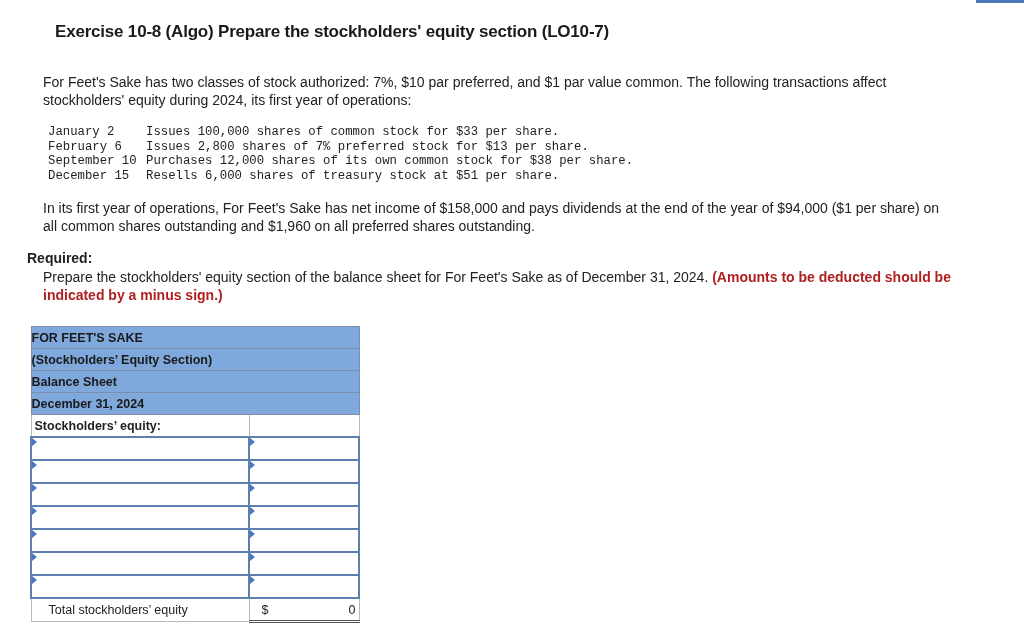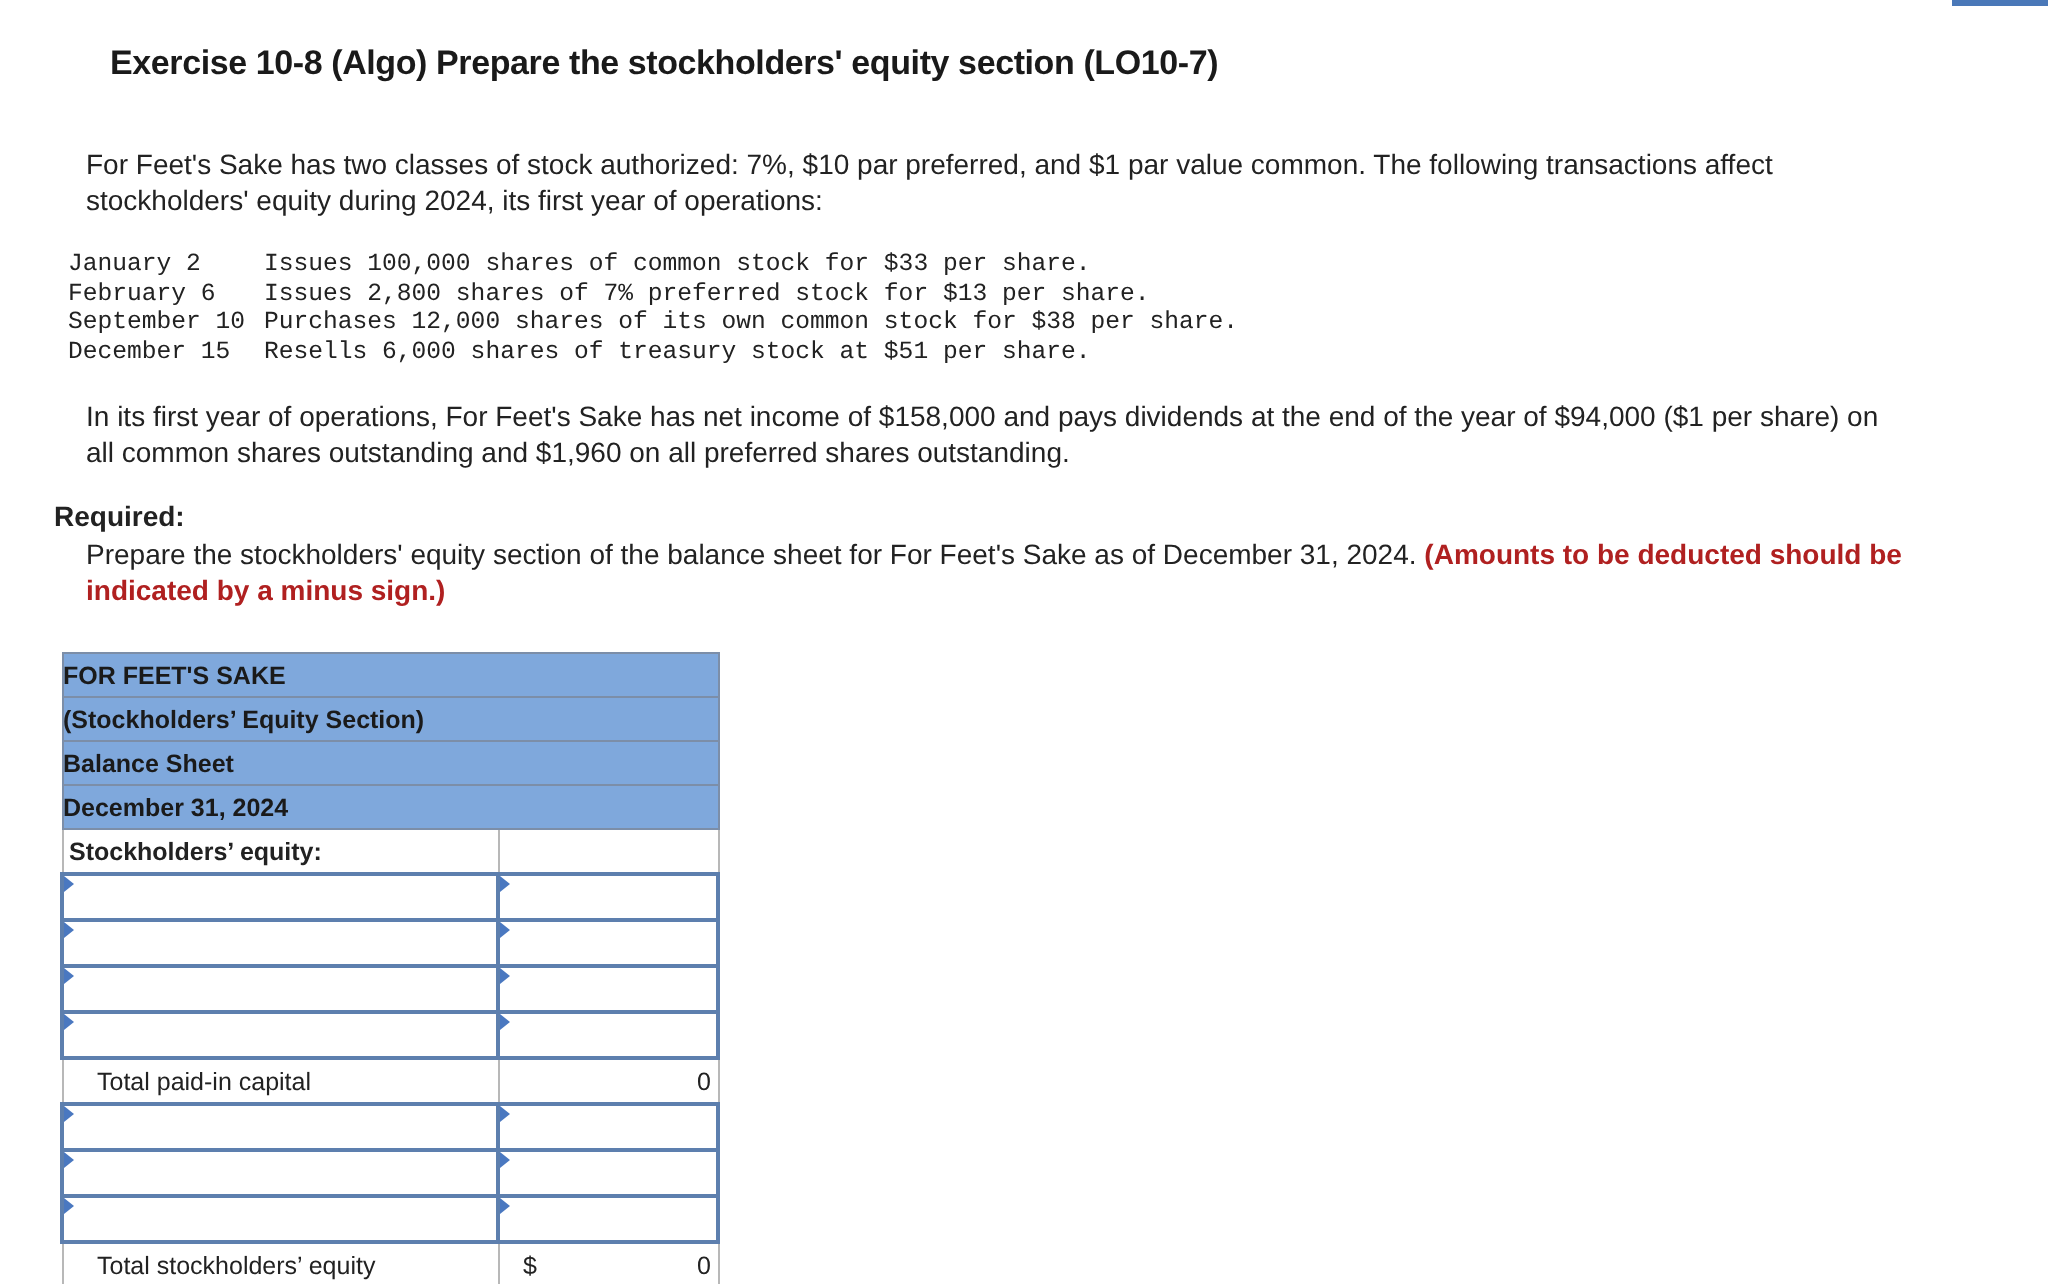--- a/index.html
+++ b/index.html
@@ -3,21 +3,21 @@
 <meta charset="utf-8">
 <style>
   html, body { margin: 0; padding: 0; background: #ffffff; }
   body { width: 1024px; height: 642px; position: relative; overflow: hidden;
          font-family: "Liberation Sans", "DejaVu Sans", sans-serif; color: #222; }
   .corner-bar { position: absolute; left: 976px; top: 0; width: 48px; height: 3px; background: #4a78b8; }
   .title { position: absolute; left: 27px; top: 22px; font-size: 17px; font-weight: bold; color: #1a1a1a; letter-spacing: -0.2px; margin-left: 28px; }
   .para { position: absolute; left: 27px; font-size: 14px; line-height: 18px; color: #222; width: 910px; margin-left: 16px; }
   .p1 { top: 73px; }
   .txn { position: absolute; left: 34px; top: 125px; font-family: "Liberation Mono", "DejaVu Sans Mono", monospace; font-size: 12.3px; line-height: 14.5px; color: #222; }
-  .txn-row { display: flex; white-space: pre; }
+  .txn-row { display: flex; white-space: pre; margin-left: 14px; }
   .txn-date { width: 98px; }
   .p2 { top: 199px; }
   .req-label { position: absolute; left: 27px; top: 250px; font-size: 14px; font-weight: bold; color: #222; }
   .p3 { top: 268px; }
   .red { color: #b02020; font-weight: bold; }
   table.bs { position: absolute; left: 30px; top: 326px; border-collapse: collapse; font-family: "Liberation Sans", sans-serif; font-size: 12.5px; }
   table.bs td { padding: 0; height: 21px; }
   .hdr td { background: #7fa8dc; border: 1px solid #7c8ea8; text-align: left; font-weight: bold; color: #1a1a1a; }
   .col1 { width: 200px; }
   .col2 { width: 106px; }
@@ -98,24 +98,20 @@
   </tr>
   <tr class="input">
     <td class="col1"><span class="tri"></span><input style=""></td>
     <td class="col2"><span class="tri"></span><input style=""></td>
   </tr>
   <tr class="input">
     <td class="col1"><span class="tri"></span><input style=""></td>
     <td class="col2"><span class="tri"></span><input style=""></td>
   </tr>
 
-  <tr class="plain">
-    <td class="col1 total-label">Total paid-in capital</td>
-    <td class="col2 total-val topline">0</td>
-  </tr>
 
   <tr class="input">
     <td class="col1"><span class="tri"></span><input style=""></td>
     <td class="col2"><span class="tri"></span><input style=""></td>
   </tr>
   <tr class="input">
     <td class="col1"><span class="tri"></span><input style=""></td>
     <td class="col2"><span class="tri"></span><input style=""></td>
   </tr>
   <tr class="input">

